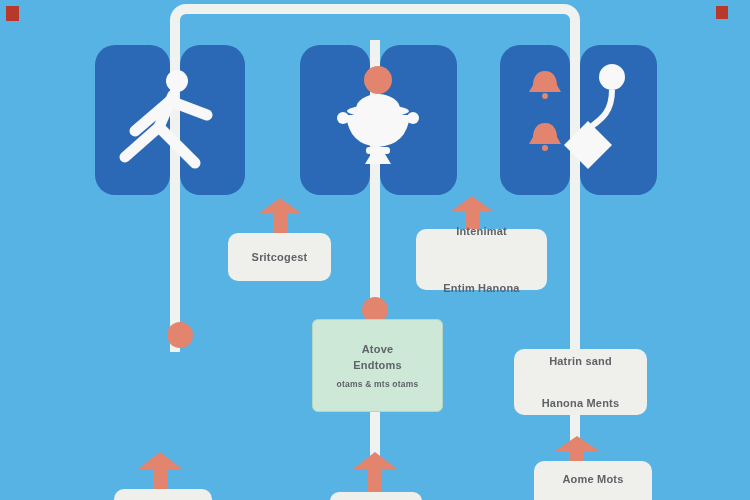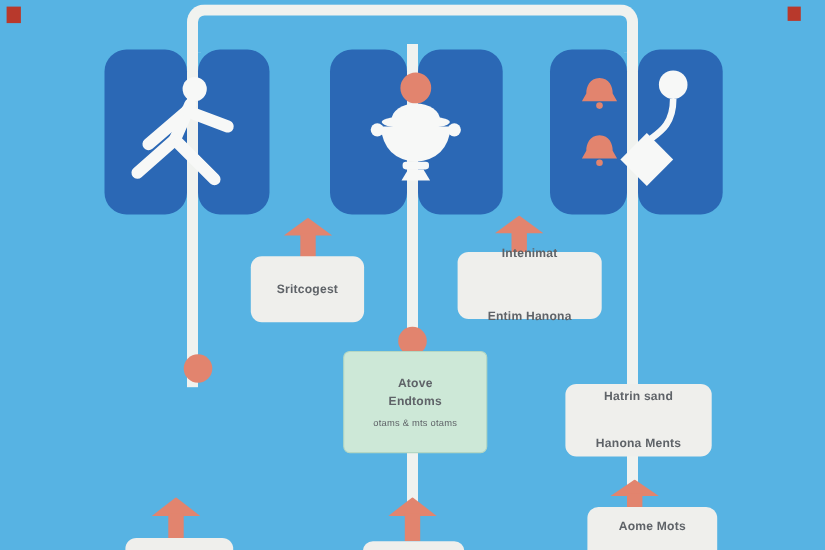--- a/index.html
+++ b/index.html
@@ -35,21 +35,21 @@
   .dot{width:26px;height:26px;border-radius:50%;background:var(--accent-coral);z-index:6;}
   .arrow{z-index:6;}
   .arrow svg{display:block;}
   .labelbox{
     background:var(--box-white);border-radius:10px;z-index:6;
     display:flex;flex-direction:column;align-items:center;justify-content:center;
     color:var(--text-gray);font-size:11px;font-weight:600;letter-spacing:.2px;
     line-height:1.5;text-align:center;padding:4px 6px;
   }
   .labelbox.green{background:var(--box-green);border:1px solid var(--box-green-border);border-radius:6px;}
-  .labelbox .small{font-size:8.5px;font-weight:400;margin-top:4px;}
+  .labelbox .small{font-size:8.5px;font-weight:700;margin-top:4px;}
   .mark{width:13px;height:15px;background:var(--mark-red);z-index:7;}
 </style>
 </head>
 <body>
 
 <div class="stage">
 
   <div class="abs mark" style="left:6px;top:6px;"></div>
   <div class="abs mark" style="left:716px;top:6px;width:12px;height:13px;"></div>
 
@@ -130,21 +130,21 @@
         <rect x="15" y="15" width="14" height="25" fill="var(--accent-coral)"></rect>
       </svg>
   </div>
   <div class="abs arrow" style="left:555px;top:436px;">
     <svg width="44" height="34" viewBox="0 0 44 34">
         <polygon points="22,0 44,15 0,15" fill="var(--accent-coral)"></polygon>
         <rect x="15" y="13" width="14" height="21" fill="var(--accent-coral)"></rect>
       </svg>
   </div>
 
-  <div class="abs labelbox" style="left:228px;top:233px;width:103px;height:60px;">
+  <div class="abs labelbox" style="left:228px;top:233px;width:103px;height:48px;">
     <span>Sritcogest</span>
   </div>
   <div class="abs labelbox" style="left:416px;top:229px;width:131px;height:61px;gap:40px;">
     <span>Intenimat</span>
     <span>Entim Hanona</span>
   </div>
   <div class="abs labelbox green" style="left:312px;top:319px;width:131px;height:93px;">
     <span>Atove</span>
     <span>Endtoms</span>
     <span class="small">otams &amp; mts otams</span>

